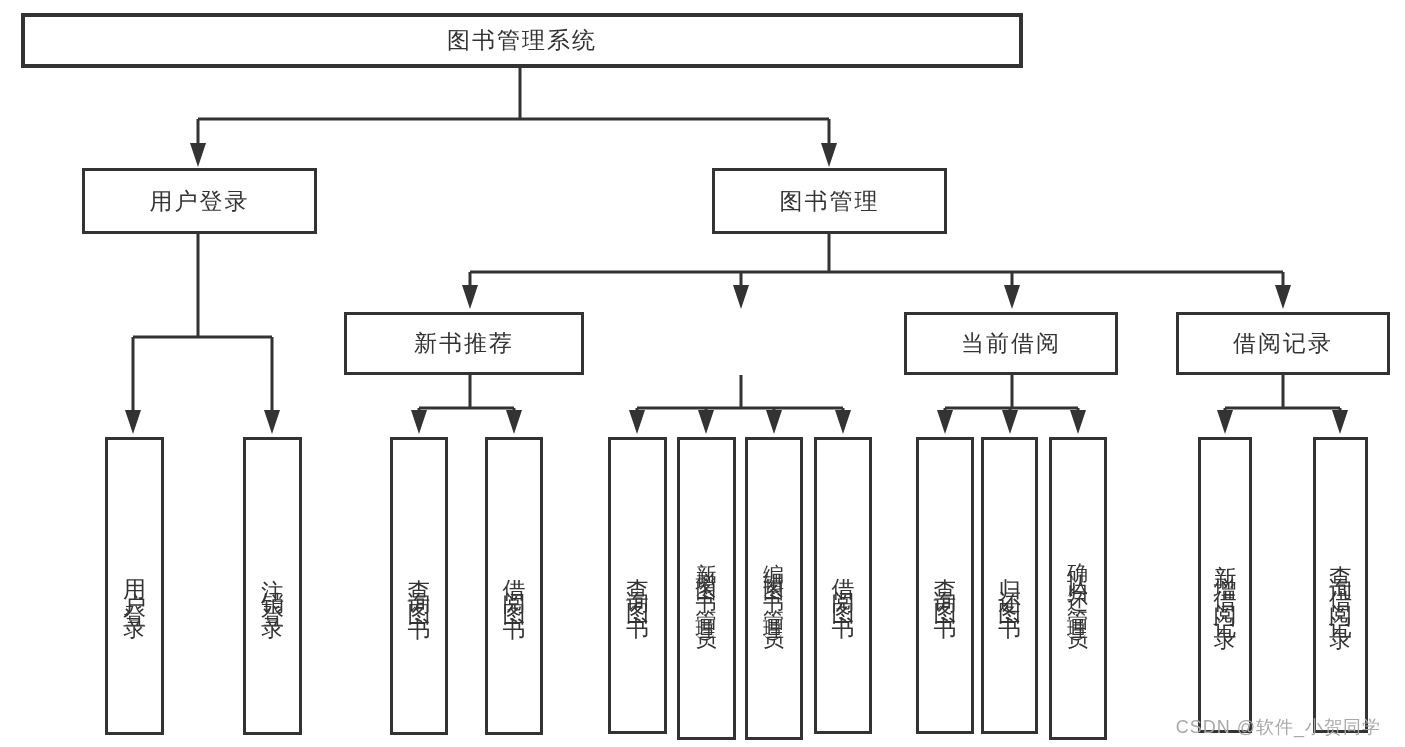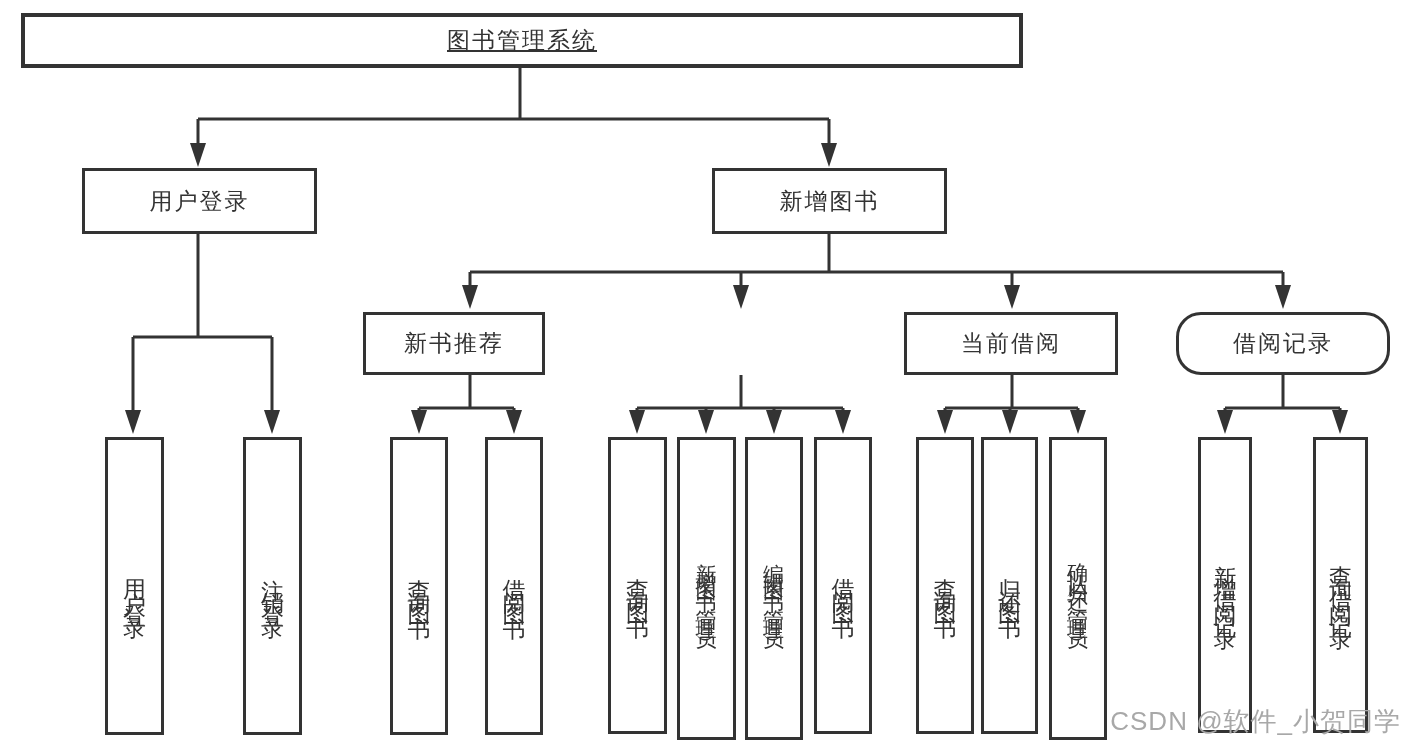--- a/index.html
+++ b/index.html
@@ -31,39 +31,38 @@
     align-items: center;
     justify-content: center;
     color: #333333;
   }
   .hbox {
     font-size: 23px;
     letter-spacing: 2px;
   }
   .hbox.root {
     border-width: 4px;
-    text-decoration: underline;
   }
   .vbox span.vtext {
     writing-mode: vertical-rl;
     text-orientation: mixed;
     font-size: 23px;
     letter-spacing: 0.55em;
     line-height: 1;
     white-space: nowrap;
   }
   .vbox.dense span.vtext {
     font-size: 21px;
     letter-spacing: 0.45em;
   }
   .watermark {
     position: absolute;
-    right: 4px;
+    right: 24px;
     bottom: 8px;
-    font-size: 26px;
+    font-size: 18px;
     letter-spacing: 1px;
     color: #a8a8a8;
     z-index: 5;
     white-space: nowrap;
   }
   svg path {
     stroke: #333333;
     stroke-width: 3;
     fill: none;
   }
@@ -114,30 +113,30 @@
   </svg>
 
   <div class="node hbox root" style="left:21px;top:13px;width:1002px;height:55px;">
     <span>图书管理系统</span>
   </div>
 
   <div class="node hbox" style="left:82px;top:168px;width:235px;height:66px;">
     <span>用户登录</span>
   </div>
   <div class="node hbox" style="left:712px;top:168px;width:235px;height:66px;">
-    <span>新增图书</span>
+    <span>图书管理</span>
   </div>
 
-  <div class="node hbox" style="left:363px;top:312px;width:182px;height:63px;font-family:Liberation Serif, serif;">
+  <div class="node hbox" style="left:344px;top:312px;width:240px;height:63px;font-family:Liberation Serif, serif;">
     <span>新书推荐</span>
   </div>
   <div class="node hbox" style="left:904px;top:312px;width:214px;height:63px;">
     <span>当前借阅</span>
   </div>
-  <div class="node hbox" style="left:1176px;top:312px;width:214px;height:63px;border-radius:25px;">
+  <div class="node hbox" style="left:1176px;top:312px;width:214px;height:63px;">
     <span>借阅记录</span>
   </div>
 
   <div class="node vbox" style="left:105px;top:437px;width:59px;height:298px;">
     <span class="vtext">用户登录</span>
   </div>
   <div class="node vbox" style="left:243px;top:437px;width:59px;height:298px;">
     <span class="vtext">注销登录</span>
   </div>
 

